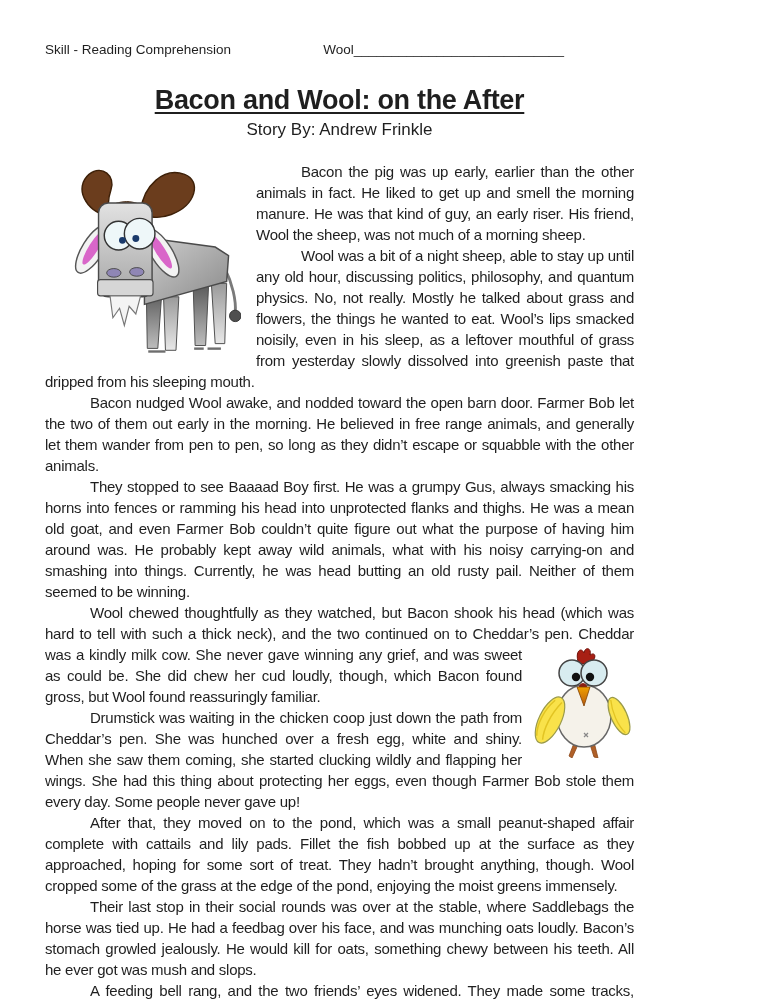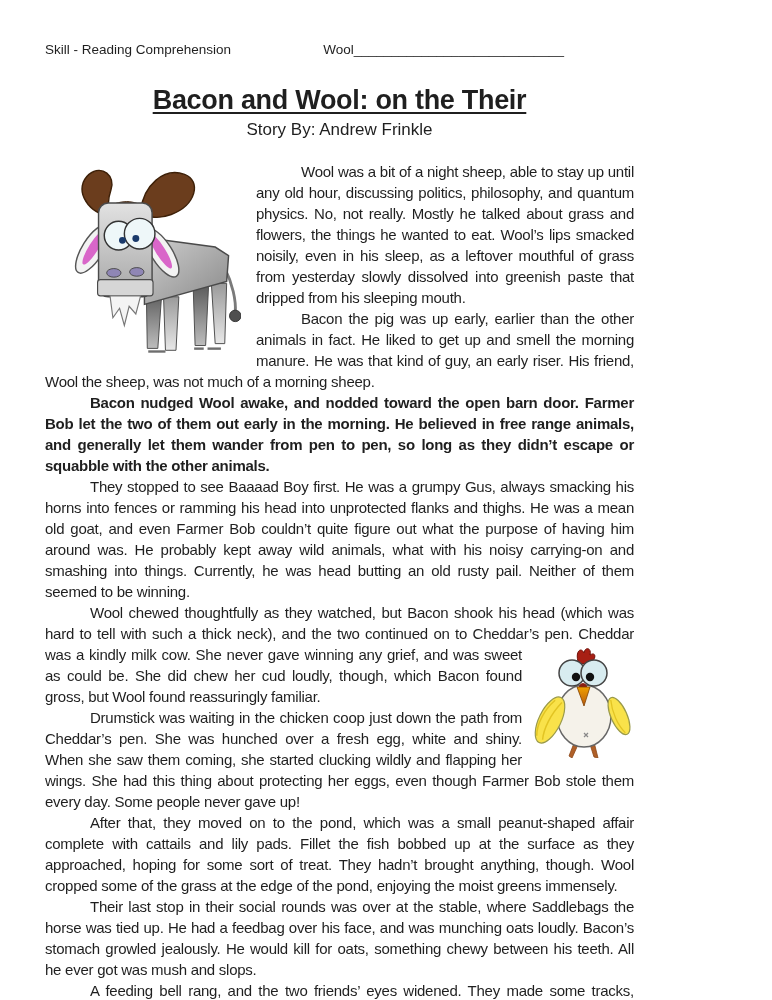--- a/index.html
+++ b/index.html
@@ -19,35 +19,35 @@
   .byline{text-align:center;font-size:17px;margin-top:4px;}
   .story{
     margin-top:21px;font-size:15px;line-height:21px;text-align:justify;
     letter-spacing:-0.25px;
   }
   .story p{margin:0;text-indent:45px;}
   .goat-float{float:left;width:196px;height:196px;margin:0 15px 4px 0;}
   .goat-float svg{display:block;width:100%;height:100%;}
   .chicken-float{float:right;width:100px;height:112px;margin:2px 0 2px 12px;}
   .chicken-float svg{display:block;width:100%;height:100%;}
-  .clear-left{clear:left;font-weight:bold;}
+  .clear-left{clear:left;}
   .clear-right{clear:right;}
   .footer{text-align:left;font-size:13.5px;margin:2px 38px 0 0;}
 </style>
 </head>
 <body>
 
 <div class="page">
 
   <div class="top-row">
     <span>Skill - Reading Comprehension</span>
     <span class="name-group"><span>Wool</span><span>____________________________</span></span>
   </div>
 
-  <h1 class="title">Bacon and Wool: on the Their</h1>
+  <h1 class="title">Bacon and Wool: on the After</h1>
   <div class="byline">Story By: Andrew Frinkle</div>
 
   <div class="story">
 
     <div class="goat-float">
 
       <svg viewBox="0 0 205 205" xmlns="http://www.w3.org/2000/svg">
         <defs>
           <linearGradient id="gBody" x1="0" y1="0" x2="1" y2="1">
             <stop offset="0" stop-color="#cfcfcf"></stop>
@@ -102,22 +102,22 @@
 
         <ellipse cx="72" cy="117" rx="7.5" ry="4.5" fill="#8f86b5" stroke="#4a4a4a" stroke-width="1"></ellipse>
         <ellipse cx="96" cy="116" rx="7.5" ry="4.5" fill="#8f86b5" stroke="#4a4a4a" stroke-width="1"></ellipse>
 
         <rect x="55" y="124" width="58" height="17" rx="3" fill="#d6d6d6" stroke="#4a4a4a" stroke-width="1.2"></rect>
 
         <path d="M68,141 L100,141 L95,160 L88,152 L83,172 L78,154 L71,164 Z" fill="#f4f4f4" stroke="#777" stroke-width="1.2"></path>
       </svg>
     </div>
 
+    <p>Bacon the pig was up early, earlier than the other animals in fact. He liked to get up and smell the morning manure. He was that kind of guy, an early riser. His friend, Wool the sheep, was not much of a morning sheep.</p>
     <p>Wool was a bit of a night sheep, able to stay up until any old hour, discussing politics, philosophy, and quantum physics. No, not really. Mostly he talked about grass and flowers, the things he wanted to eat. Wool’s lips smacked noisily, even in his sleep, as a leftover mouthful of grass from yesterday slowly dissolved into greenish paste that dripped from his sleeping mouth.</p>
-    <p>Bacon the pig was up early, earlier than the other animals in fact. He liked to get up and smell the morning manure. He was that kind of guy, an early riser. His friend, Wool the sheep, was not much of a morning sheep.</p>
     <p class="clear-left">Bacon nudged Wool awake, and nodded toward the open barn door. Farmer Bob let the two of them out early in the morning. He believed in free range animals, and generally let them wander from pen to pen, so long as they didn’t escape or squabble with the other animals.</p>
     <p>They stopped to see Baaaad Boy first. He was a grumpy Gus, always smacking his horns into fences or ramming his head into unprotected flanks and thighs. He was a mean old goat, and even Farmer Bob couldn’t quite figure out what the purpose of having him around was. He probably kept away wild animals, what with his noisy carrying-on and smashing into things. Currently, he was head butting an old rusty pail. Neither of them seemed to be winning.</p>
 
     <p><span>Wool chewed thoughtfully as they watched, but Bacon shook his head (which was hard to tell with such a thick neck), and the two continued on to Cheddar’s pen. Cheddar was a kindly milk cow. She never gave </span><span class="chicken-float">
           <svg viewBox="0 0 100 112" xmlns="http://www.w3.org/2000/svg">
         <defs>
           <linearGradient id="cBeak" x1="0" y1="0" x2="0" y2="1">
             <stop offset="0" stop-color="#f0a000"></stop>
                 <stop offset="1" stop-color="#b85b10"></stop>
           </linearGradient>

